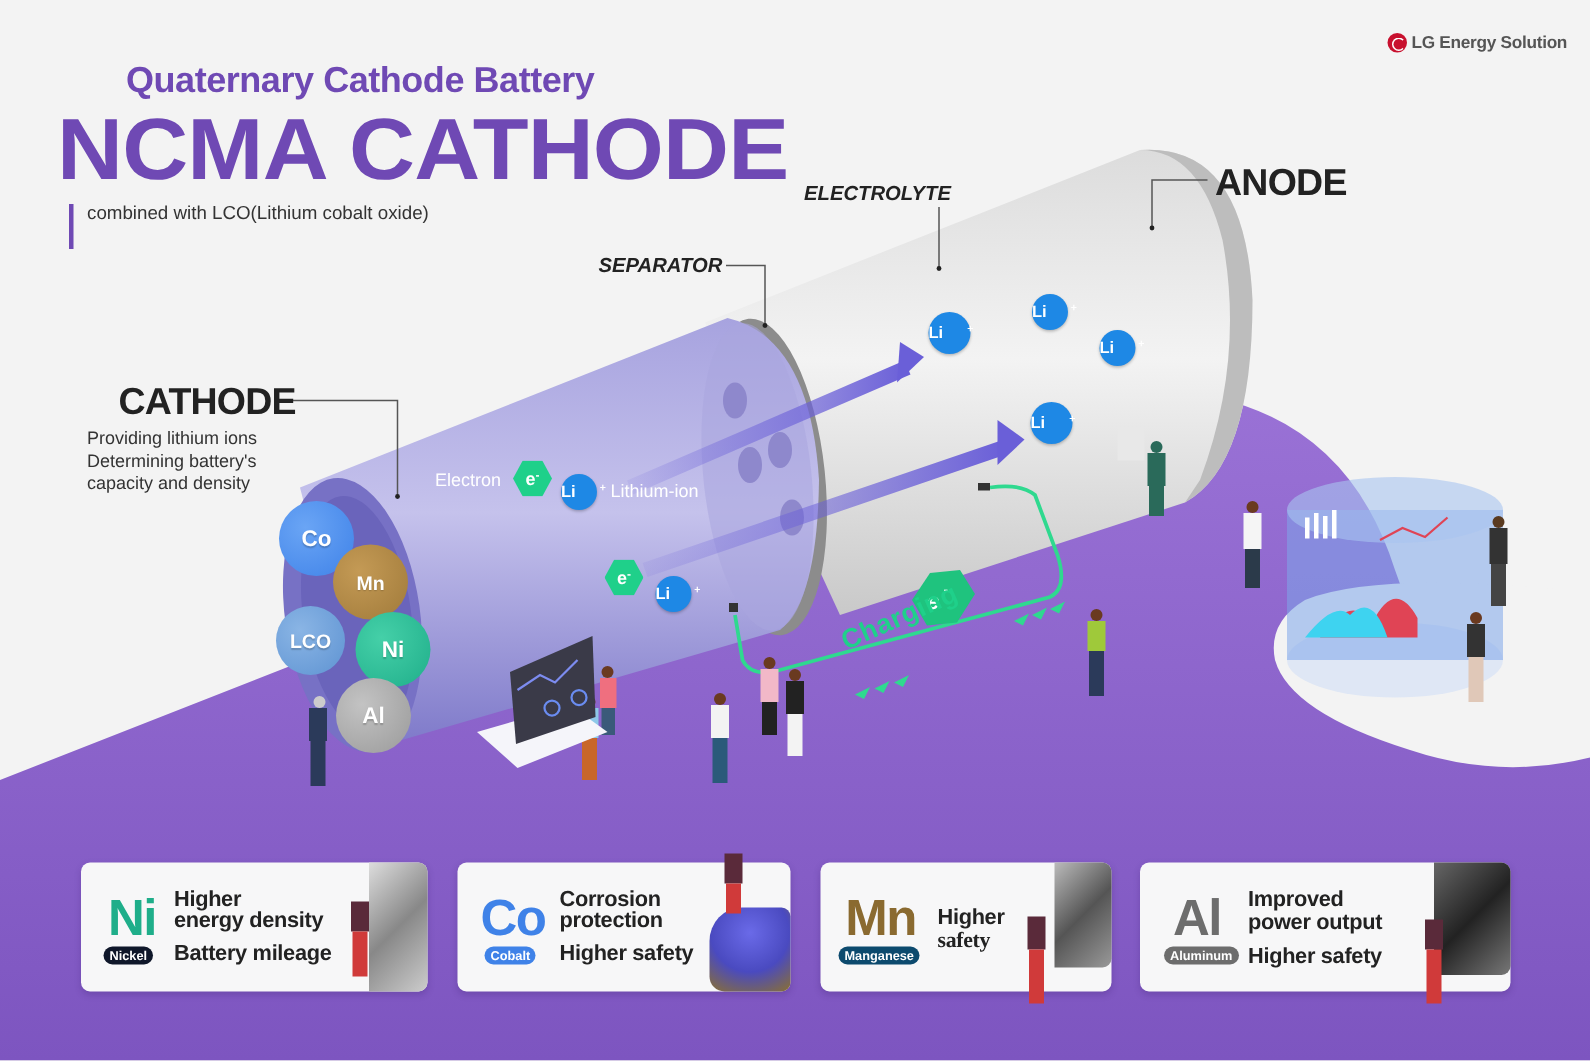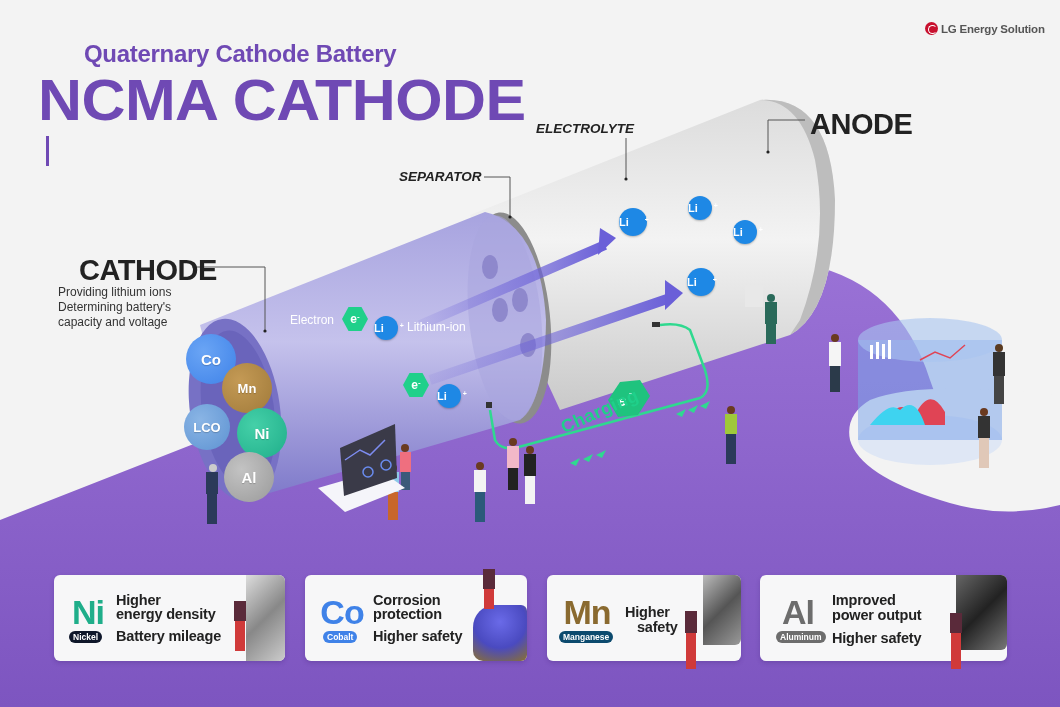--- a/index.html
+++ b/index.html
@@ -13,21 +13,21 @@
   
   .subtitle { left: 40px; top: 40px; font-size: 24px; font-weight: 700; color: #6f49b4; letter-spacing: -0.3px; margin-left: 44px; }
   .title { left: 38px; top: 70px; font-size: 58px; font-weight: 900; color: #6f49b4; letter-spacing: -0.5px; line-height: 60px; transform: scaleX(1.05); transform-origin: left; }
   .desc-bar { left: 46px; top: 136px; width: 3px; height: 30px; background: #6f49b4; }
   .desc { left: 58px; top: 134px; font-size: 12.5px; color: #333; line-height: 17px; }
 
   .brand { left: 925px; top: 22px; display: flex; align-items: center; gap: 3px; font-size: 11.5px; color: #555; font-weight: 700; letter-spacing: -0.2px; }
   .brand-logo { width: 13px; height: 13px; border-radius: 50%; background: #c8102e; position: relative; }
   .brand-logo::after { content: ""; position: absolute; left: 3px; top: 3px; width: 7px; height: 7px; border-radius: 50%; border: 1.5px solid #fff; border-right-color: transparent; }
 
-  .label-big { font-size: 29px; font-weight: 900; color: #222; letter-spacing: -0.5px; }
+  .label-big { font-size: 25px; font-weight: 900; color: #222; letter-spacing: -0.5px; }
   .label-mid { font-size: 13.5px; font-weight: 700; color: #222; font-style: italic; }
   .cathode-label { left: 79px; top: 254px; }
   .cathode-desc { left: 58px; top: 285px; width: 132px; text-align: left; font-size: 12px; line-height: 15px; color: #333; }
   .anode-label { left: 810px; top: 108px; }
   .sep-label { left: 399px; top: 169px; }
   .elec-label { left: 536px; top: 121px; }
 
   .ion-text { font-size: 12px; color: #fff; }
   .li { width: 24px; height: 24px; border-radius: 50%; background: #1e88e5; color: #fff; font-weight: 900; font-size: 11px; display: flex; align-items: center; justify-content: flex-start; box-shadow: 0 1px 2px rgba(0,0,0,0.25); gap: 16px; }
   .li sup { font-size: 7px; margin-top: -5px; }
@@ -170,32 +170,33 @@
   <line x1="626" y1="138" x2="626" y2="178" stroke="#555" stroke-width="1"></line>
   <circle cx="626" cy="179" r="1.6" fill="#222"></circle>
   <polyline points="805,120 768,120 768,151" fill="none" stroke="#555" stroke-width="1"></polyline>
   <circle cx="768" cy="152" r="1.6" fill="#222"></circle>
 </svg>
 
 <div class="abs subtitle">Quaternary Cathode Battery</div>
 <div class="abs title">NCMA CATHODE</div>
 <div class="abs desc-bar"></div>
 <div class="abs desc">
+  <div>combined with LCO(Lithium cobalt oxide)</div>
 </div>
 
 <div class="abs brand">
   <span class="brand-logo"></span>
   <span>LG Energy Solution</span>
 </div>
 
 <div class="abs label-big cathode-label">CATHODE</div>
 <div class="abs cathode-desc">
   <div>Providing lithium ions</div>
   <div>Determining battery's</div>
-  <div>capacity and voltage</div>
+  <div>capacity and density</div>
 </div>
 <div class="abs label-big anode-label">ANODE</div>
 <div class="abs label-mid sep-label">SEPARATOR</div>
 <div class="abs label-mid elec-label">ELECTROLYTE</div>
 
 <div class="abs ion-text" style="left:290px;top:313px;">Electron</div>
 <div class="abs hex" style="left:342px;top:307px;">
     <span>e</span>
     <sup>-</sup>
   </div>
@@ -256,21 +257,21 @@
   <div class="feat" style="left:68px;top:54px;">Higher safety</div>
   <div class="ore" style="left:168px;top:30px;width:54px;height:56px;border-radius:40% 6px 6px 10px;background:radial-gradient(circle at 50% 30%,#6a6ae8,#4a4ac0 55%,#8a7030);"></div>
   <div class="abs" style="left:178px;top:-6px;width:12px;height:20px;background:#5a2a3a;"></div>
   <div class="abs" style="left:179px;top:14px;width:10px;height:20px;background:#d03a3a;"></div>
 </div>
 
 <div class="abs card" style="left:547px;width:194px;">
   <div class="sym" style="left:12px;top:20px;width:56px;color:#8a6a30;">Mn</div>
   <div class="pill" style="left:12px;top:56px;background:#0c4a6e;">Manganese</div>
   <div class="feat" style="left:78px;top:30px;">Higher</div>
-  <div class="feat" style="left:90px;top:45px;">safety</div>
+  <div class="feat" style="left:78px;top:45px;font-family:Liberation Serif, serif;">safety</div>
   <div class="ore" style="left:156px;top:0;width:38px;height:70px;background:linear-gradient(135deg,#bbb,#555 50%,#999);"></div>
   <div class="abs" style="left:138px;top:36px;width:12px;height:22px;background:#5a2a3a;"></div>
   <div class="abs" style="left:139px;top:58px;width:10px;height:36px;background:#d03a3a;"></div>
 </div>
 
 <div class="abs card" style="left:760px;width:247px;">
   <div class="sym" style="left:16px;top:20px;width:44px;color:#6d6d6d;">Al</div>
   <div class="pill" style="left:16px;top:56px;background:#6d6d6d;">Aluminum</div>
   <div class="feat" style="left:72px;top:18px;">Improved</div>
   <div class="feat" style="left:72px;top:33px;text-align:right;">power output</div>

